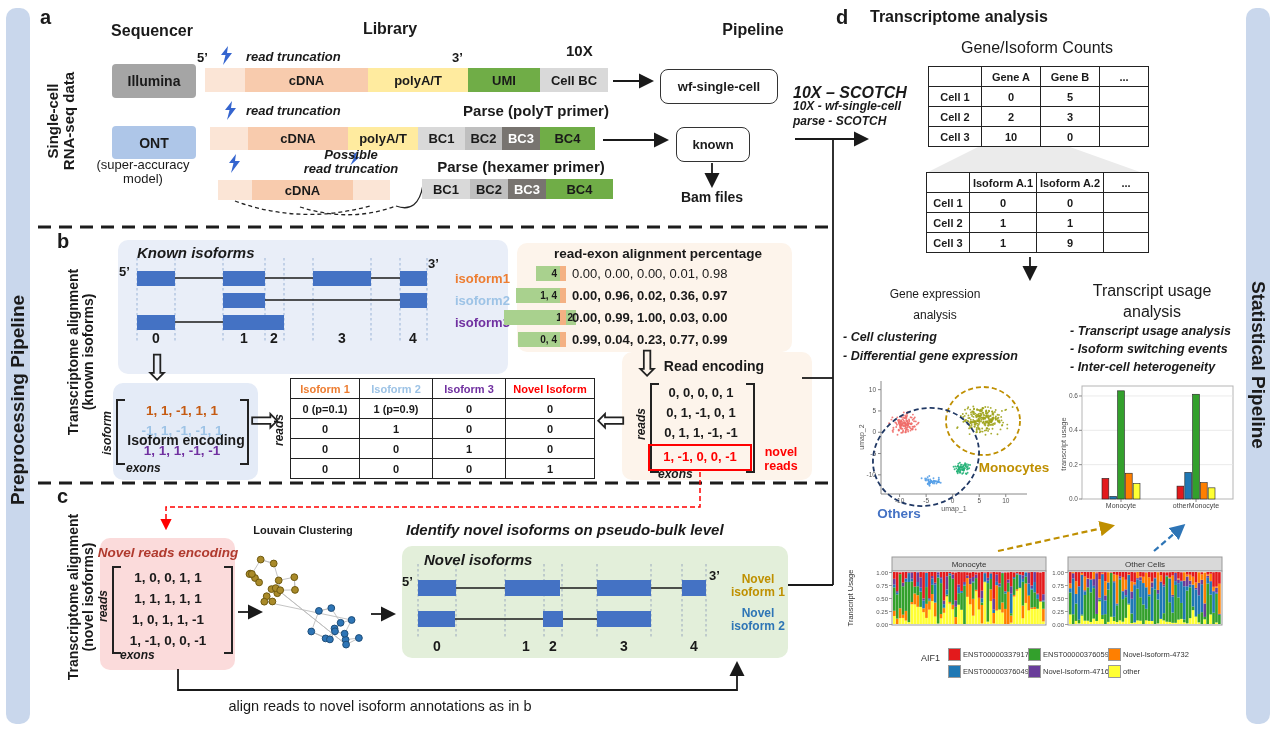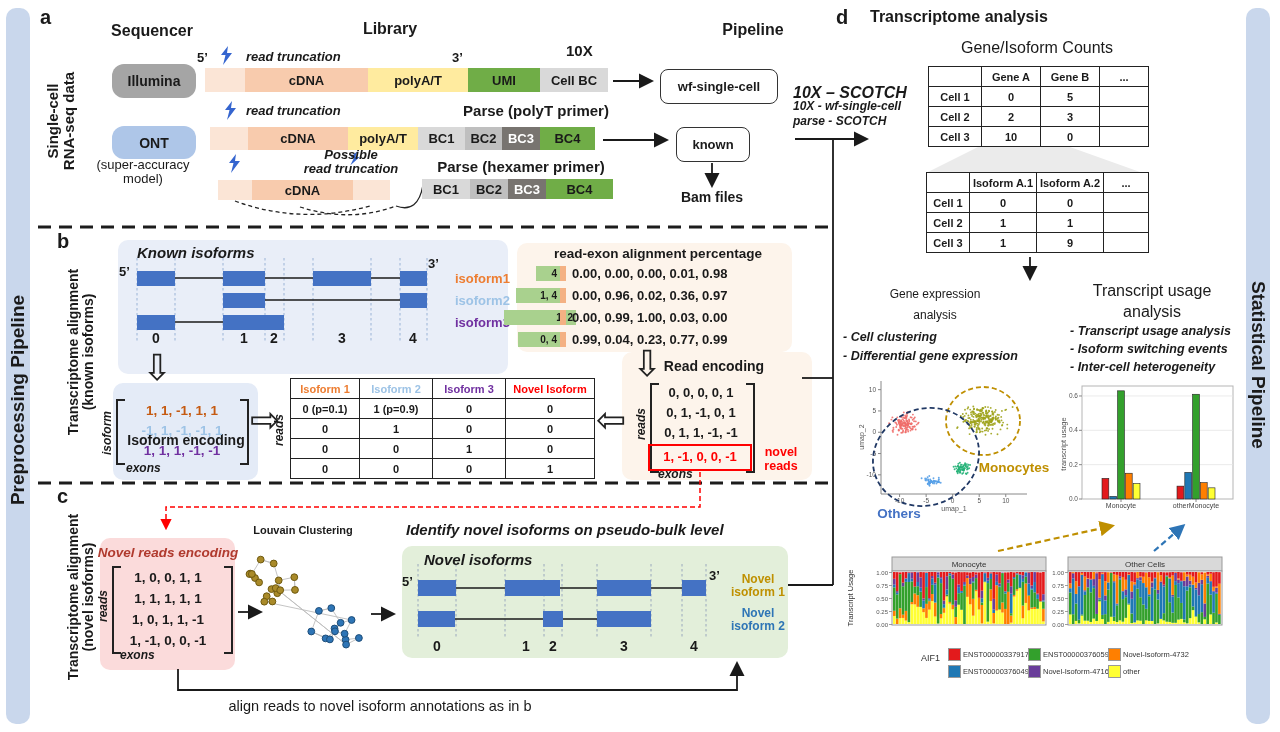--- a/index.html
+++ b/index.html
@@ -5,21 +5,21 @@
   html,body{margin:0;padding:0;background:#fff;}
   #fig{position:relative;width:1280px;height:732px;background:#fff;overflow:hidden;
        font-family:"Liberation Sans",sans-serif;color:#1a1a1a;}
   .panel{position:absolute;border-radius:10px;}
   .t{position:absolute;white-space:nowrap;}
   .cc{position:absolute;white-space:nowrap;text-align:center;transform:translate(-50%,-50%);}
   .rc{position:absolute;white-space:nowrap;text-align:center;transform:translate(-50%,-50%) rotate(-90deg);}
   .rcw{position:absolute;white-space:nowrap;text-align:center;transform:translate(-50%,-50%) rotate(90deg);}
   .seg{position:absolute;display:flex;align-items:center;justify-content:center;
        font-weight:600;font-size:13px;}
-  .sbox{position:absolute;border-radius:12px;display:flex;align-items:center;justify-content:center;
+  .sbox{position:absolute;border-radius:4px;display:flex;align-items:center;justify-content:center;
         font-weight:bold;font-size:14px;}
   .rbox{position:absolute;border:1.6px solid #333;border-radius:8px;background:#fff;
         display:flex;align-items:center;justify-content:center;font-size:13px;font-weight:600;}
   .ha{position:absolute;font-size:36px;color:#222;line-height:1;}
   .brL{position:absolute;width:7px;border:2.5px solid #222;border-right:none;}
   .brR{position:absolute;width:7px;border:2.5px solid #222;border-left:none;}
   .mrow{font-weight:bold;font-size:13.5px;}
   .ftab{position:absolute;}
   .ftab table{border-collapse:collapse;background:#fff;table-layout:fixed;}
   .ftab th,.ftab td{border:1.7px solid #222;text-align:center;font-weight:600;
@@ -1463,21 +1463,21 @@
   <div class="cc" style="left:342px;top:338px;font-size:14px;font-weight:bold;">3</div>
   <div class="cc" style="left:413px;top:338px;font-size:14px;font-weight:bold;">4</div>
   <div class="t" style="left: 455px; top: 271px; font-size: 13px; font-weight: bold; color: rgb(237, 125, 49);">isoform1</div>
   <div class="t" style="left: 455px; top: 293px; font-size: 13px; font-weight: bold; color: rgb(157, 195, 230);">isoform2</div>
   <div class="t" style="left: 455px; top: 315px; font-size: 13px; font-weight: bold; color: rgb(112, 48, 160);">isoform3</div>
 
   <div class="cc" style="left:658px;top:253px;font-size:13.5px;font-weight:600;">read-exon alignment percentage</div>
   <div id="rx-rows">
       <div class="t" style="left: 536px; top: 266px; width: 24px; height: 15px; background: rgb(169, 209, 142); display: flex; align-items: center; justify-content: flex-end; padding-right: 3px; box-sizing: border-box; font-size: 10px; font-weight: bold;">4</div>
       <div class="t" style="left: 560px; top: 266px; width: 6px; height: 15px; background: rgb(244, 177, 131);"></div>
-      <div class="t" style="left: 572px; top: 266px; font-size: 13px; font-weight: 700;">0.00, 0.00, 0.00, 0.01, 0.98</div>
+      <div class="t" style="left: 572px; top: 266px; font-size: 13px; font-weight: 400;">0.00, 0.00, 0.00, 0.01, 0.98</div>
       <div class="t" style="left: 516px; top: 288px; width: 44px; height: 15px; background: rgb(169, 209, 142); display: flex; align-items: center; justify-content: flex-end; padding-right: 3px; box-sizing: border-box; font-size: 10px; font-weight: bold;">1, 4</div>
       <div class="t" style="left: 560px; top: 288px; width: 6px; height: 15px; background: rgb(244, 177, 131);"></div>
       <div class="t" style="left: 572px; top: 288px; font-size: 13px; font-weight: 600;">0.00, 0.96, 0.02, 0.36, 0.97</div>
       <div class="t" style="left: 504px; top: 310px; width: 72px; height: 15px; background: rgb(169, 209, 142); display: flex; align-items: center; justify-content: flex-end; padding-right: 3px; box-sizing: border-box; font-size: 10px; font-weight: bold;">1, 2</div>
       <div class="t" style="left: 560px; top: 310px; width: 6px; height: 15px; background: rgb(244, 177, 131);"></div>
       <div class="t" style="left: 572px; top: 310px; font-size: 13px; font-weight: 600;">0.00, 0.99, 1.00, 0.03, 0.00</div>
       <div class="t" style="left: 518px; top: 332px; width: 42px; height: 15px; background: rgb(169, 209, 142); display: flex; align-items: center; justify-content: flex-end; padding-right: 3px; box-sizing: border-box; font-size: 10px; font-weight: bold;">0, 4</div>
       <div class="t" style="left: 560px; top: 332px; width: 6px; height: 15px; background: rgb(244, 177, 131);"></div>
       <div class="t" style="left: 572px; top: 332px; font-size: 13px; font-weight: 600;">0.99, 0.04, 0.23, 0.77, 0.99</div>
     </div>

